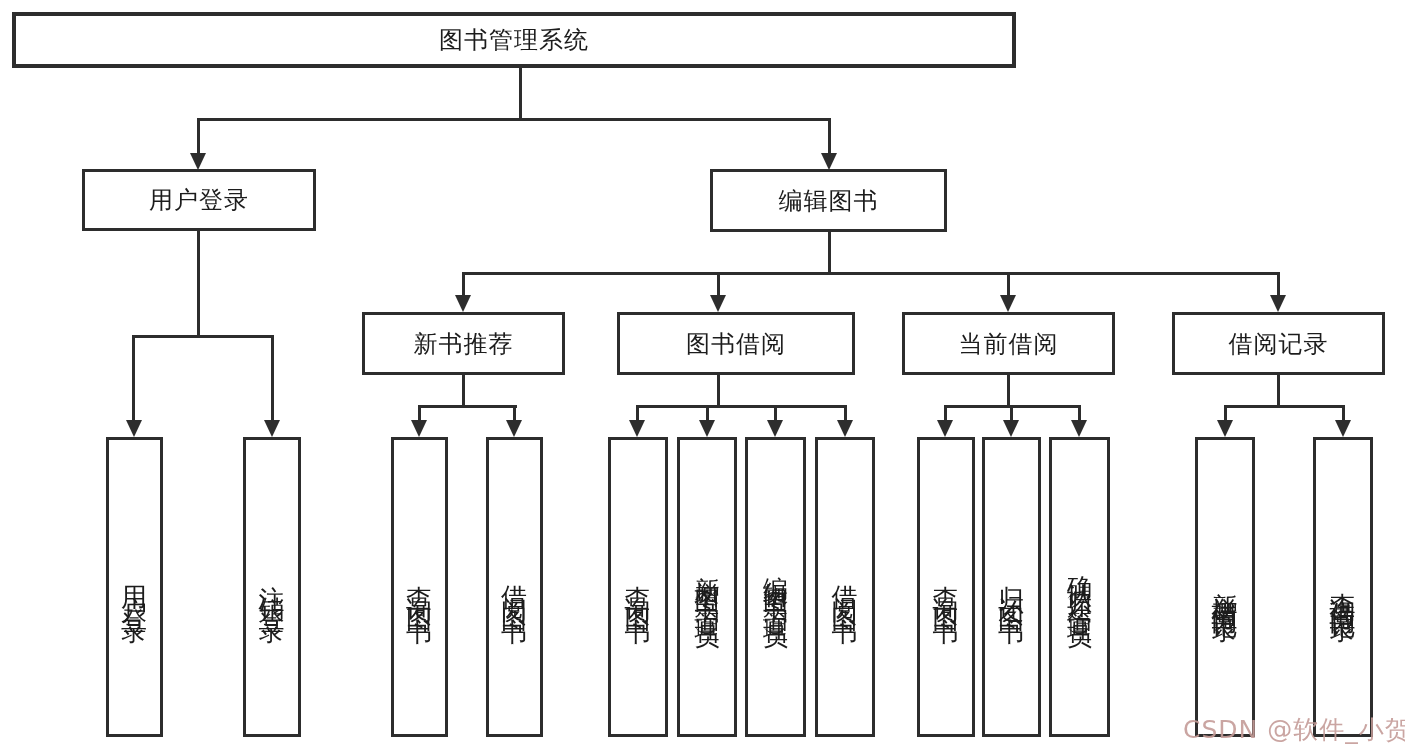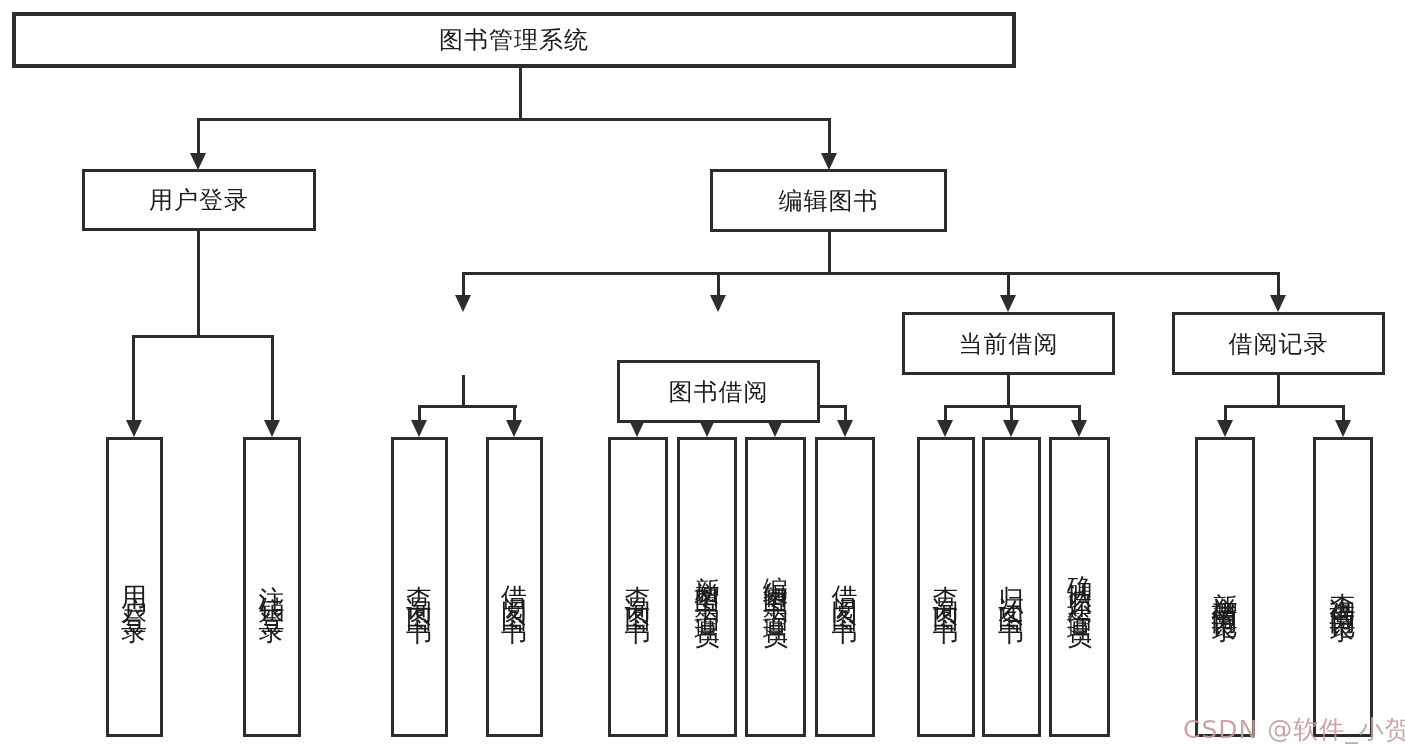--- a/index.html
+++ b/index.html
@@ -125,21 +125,24 @@
     <span>图书管理系统</span>
   </div>
 
   <div class="box hbox" style="left:82px;top:169px;width:234px;height:62px;">
     <span>用户登录</span>
   </div>
   <div class="box hbox" style="left:710px;top:169px;width:237px;height:63px;">
     <span>编辑图书</span>
   </div>
 
-  <div class="box hbox" style="left:617px;top:312px;width:203px;height:63px;margin-top:48px;">
+  <div class="box hbox" style="left:362px;top:312px;width:203px;height:63px;">
+    <span>新书推荐</span>
+  </div>
+  <div class="box hbox" style="left:617px;top:312px;width:238px;height:63px;">
     <span>图书借阅</span>
   </div>
   <div class="box hbox" style="left:902px;top:312px;width:213px;height:63px;">
     <span>当前借阅</span>
   </div>
   <div class="box hbox" style="left:1172px;top:312px;width:213px;height:63px;align-items:center;">
     <span>借阅记录</span>
   </div>
 
   <div class="box vbox" style="left:106px;top:437px;width:57px;height:300px;">

